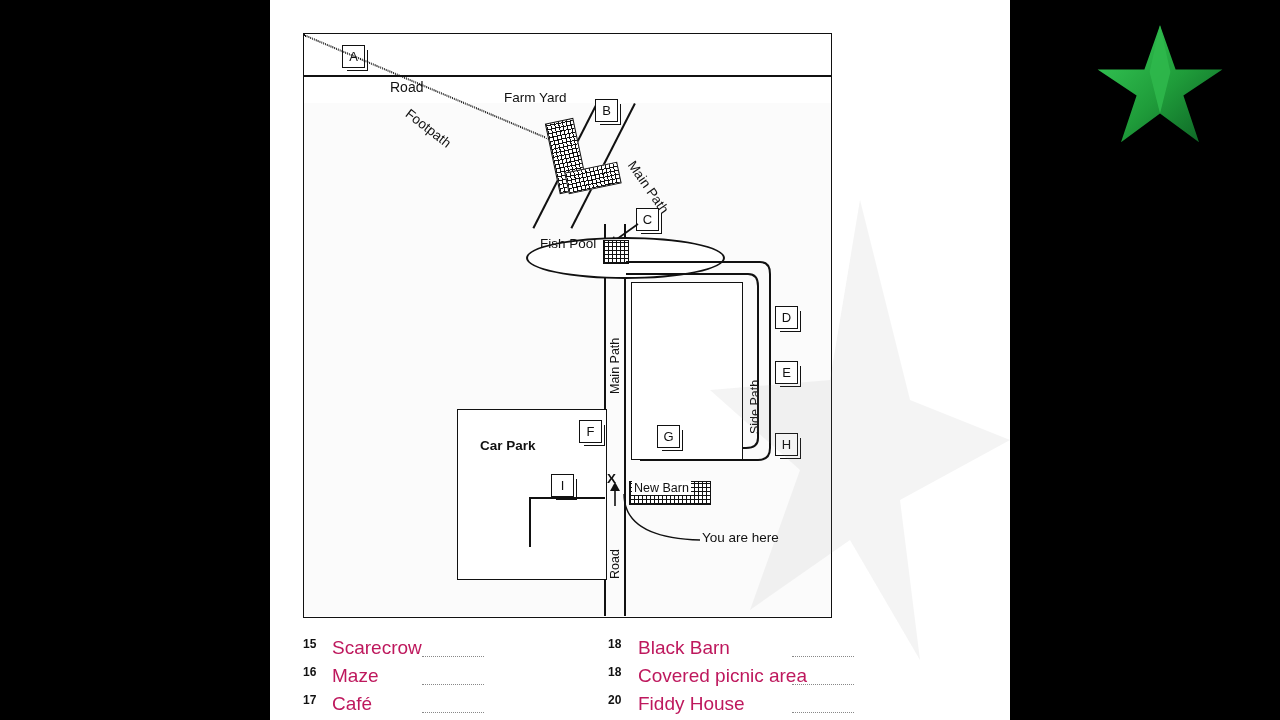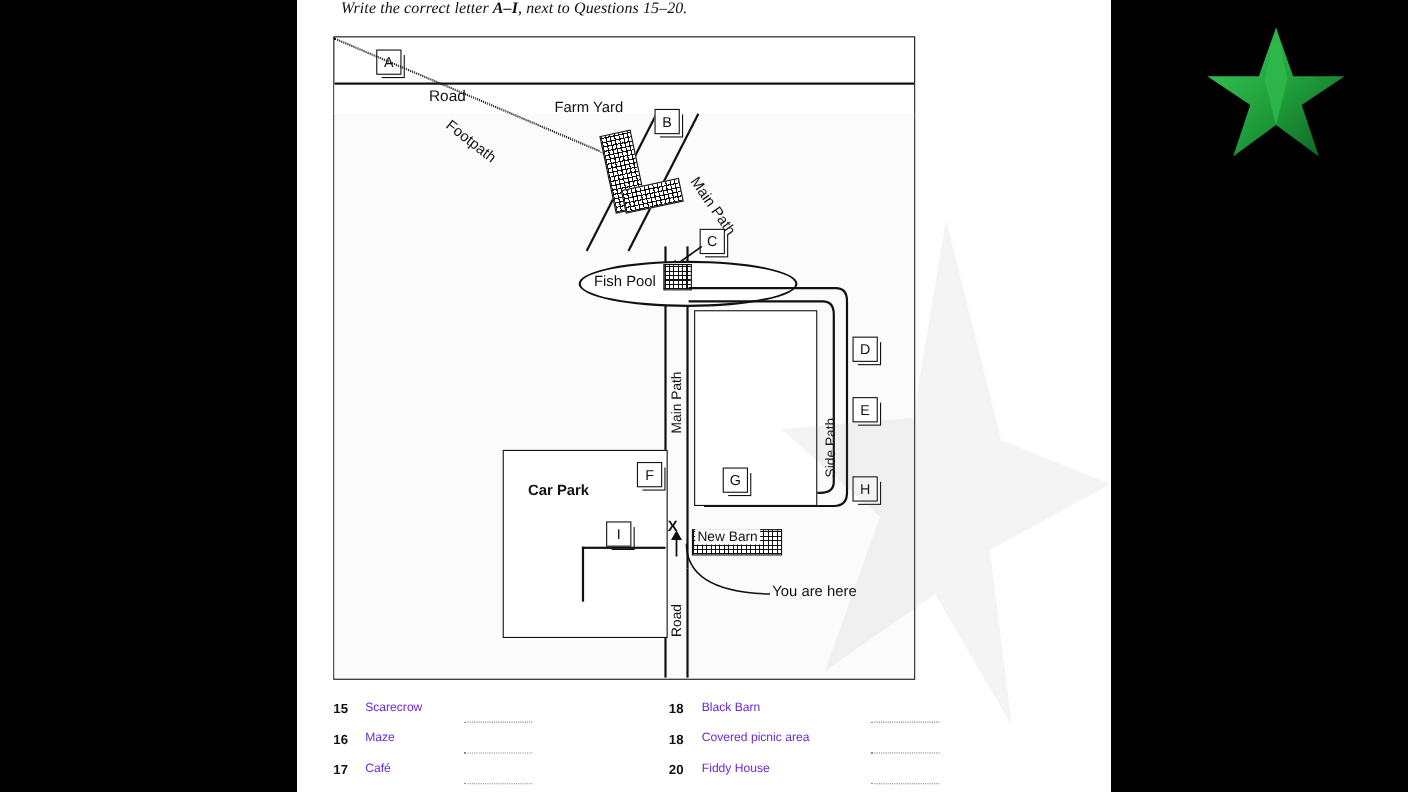--- a/index.html
+++ b/index.html
@@ -36,42 +36,39 @@
   .barn{position:absolute;border:1.5px solid #111;background:#fff;}
   .pool{position:absolute;left:222px;top:203px;width:195px;height:38px;border:2px solid #111;
     border-radius:50%/50%;background:#fff;}
 
   .hatch{background-image:repeating-linear-gradient(90deg,#111 0 1px,transparent 1px 4px),
                          repeating-linear-gradient(0deg,#111 0 1px,transparent 1px 4px);}
   .dots{border-top:1.5px dotted #111;}
 
   
   .qs{position:absolute;left:0;top:625px;width:740px;}
-  .qrow{position:absolute;font-size:11px;color:#6d28d9;text-align:right;}
+  .qrow{position:absolute;font-size:19px;color:#be185d;text-align:right;}
   .qnum{position:absolute;font-weight:bold;font-size:12px;color:#111;}
   .dotline{position:absolute;height:1px;border-bottom:1.5px dotted #888;}
 
   
   .rightblack{position:absolute;left:1010px;top:0;width:270px;height:720px;background:#000;}
   .leftblack{position:absolute;left:0;top:0;width:270px;height:720px;background:#000;}
   .wm{position:absolute;left:1095px;top:20px;width:130px;height:130px;}
   .ghost{position:absolute;right:0;top:140px;width:300px;height:560px;opacity:.09;}
 </style>
 </head>
 <body>
 
 <div class="stage">
 
   <div class="leftblack"></div>
 
   <div class="page">
 
-    <div class="instruction">
-      <span>Write the correct letter </span><b>A–I</b><span>, next to Questions 15–20.</span>
-    </div>
 
     <div class="map">
 
       <div class="road-band"></div>
       <div class="road-label">Road</div>
       <div class="mapfield"></div>
 
       <div class="lbox" style="left:38px;top:11px;">A</div>
 
       <div class="ln" style="left:292px;top:69px;width:2px;height:140px;transform:rotate(27deg);transform-origin:top left;"></div>
@@ -97,21 +94,21 @@
 
       <div class="lbox" style="left:291px;top:65px;">B</div>
 
       <div class="lbox" style="left:332px;top:174px;">C</div>
       <svg style="position:absolute;left:300px;top:186px;" width="40" height="30">
         <line x1="34" y1="4" x2="6" y2="24" stroke="#111" stroke-width="1.6"></line>
         <polygon points="2,27 12,22 10,16" fill="#111"></polygon>
       </svg>
 
       <div class="pool"></div>
-      <div class="txt" style="left:236px;top:214px;">Fish Pool</div>
+      <div class="txt" style="left:236px;top:202px;">Fish Pool</div>
       <div class="barn hatch" style="left:299px;top:206px;width:24px;height:22px;"></div>
 
       <div class="txt rot90" style="left:304px;top:360px;font-size:12.5px;">Main Path</div>
 
       <svg style="position:absolute;left:316px;top:224px;" width="170" height="230">
         <path d="M6,4 L140,4 Q150,4 150,16 L150,190 Q150,202 138,202 L20,202" fill="none" stroke="#111" stroke-width="2"></path>
         <path d="M6,16 L128,16 Q138,16 138,28 L138,180 Q138,190 126,190 L20,190" fill="none" stroke="#111" stroke-width="2"></path>
       </svg>
       <div class="txt rot90" style="left:444px;top:400px;font-size:12.5px;">Side Path</div>
 

